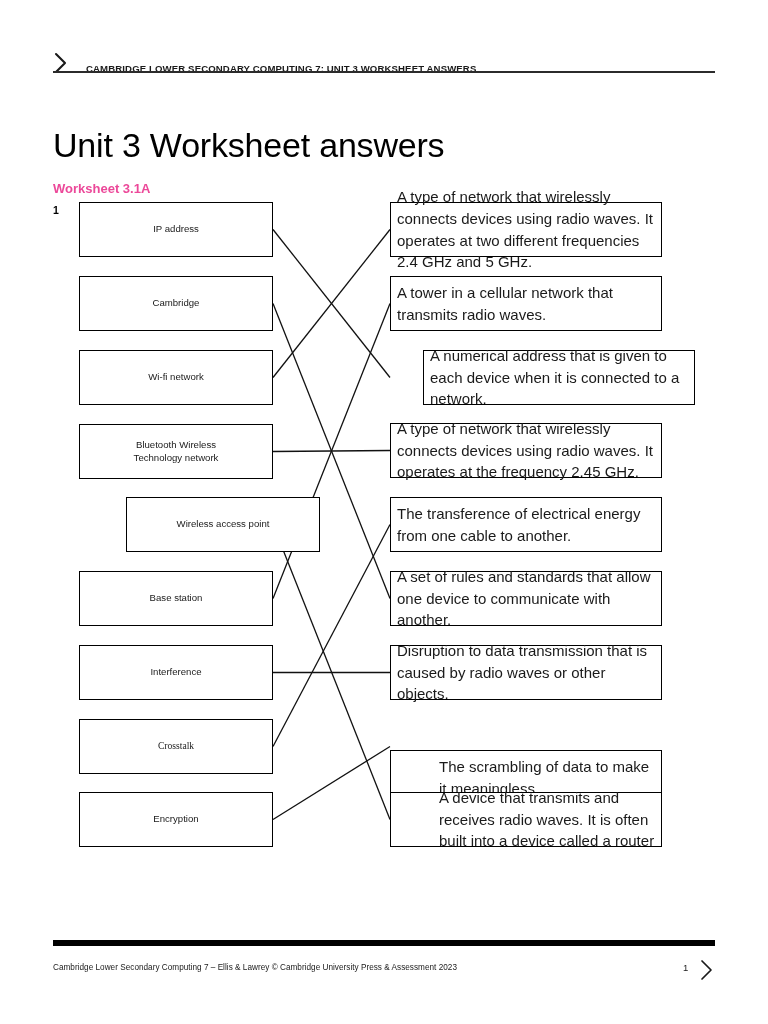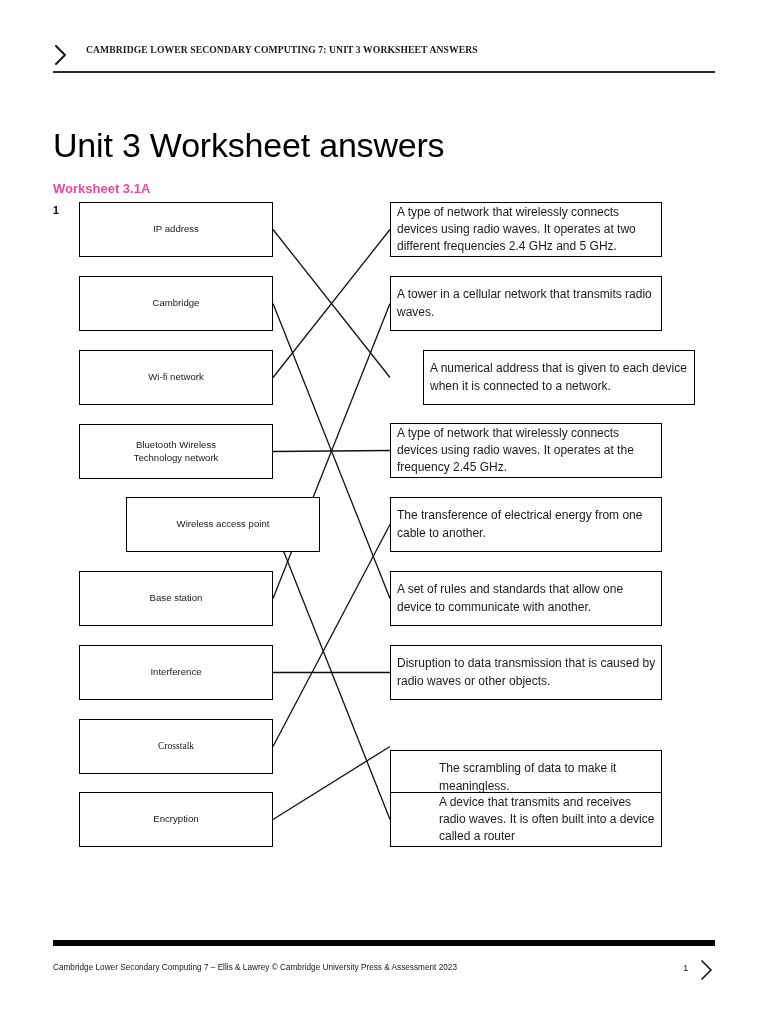--- a/index.html
+++ b/index.html
@@ -24,22 +24,21 @@
   }
 
   
   .header {
     position: absolute;
     left: 53px;
     top: 44px;
     width: 662px;
     height: 30px;
     display: flex;
-    align-items: flex-start;
-    font-family: Liberation Serif, serif;
+    align-items: flex-end;
   }
   .header-chevron {
     width: 16px;
     height: 22px;
     flex: 0 0 auto;
     display: block;
   }
   .header-title {
     margin-left: 17px;
     font-size: 9.6px;
@@ -124,21 +123,21 @@
   .def-box {
     position: absolute;
     left: 390px;
     width: 272px;
     height: 55px;
     border: 1.1px solid #000;
     box-sizing: border-box;
     display: flex;
     align-items: center;
     background: #fff;
-    font-size: 12px;
+    font-size: 15px;
     line-height: 1.44;
     color: #1a1a1a;
     padding: 3px 5px 3px 6px;
     box-sizing: border-box;
   }
 
   
   .footer-bar {
     position: absolute;
     left: 53px;

